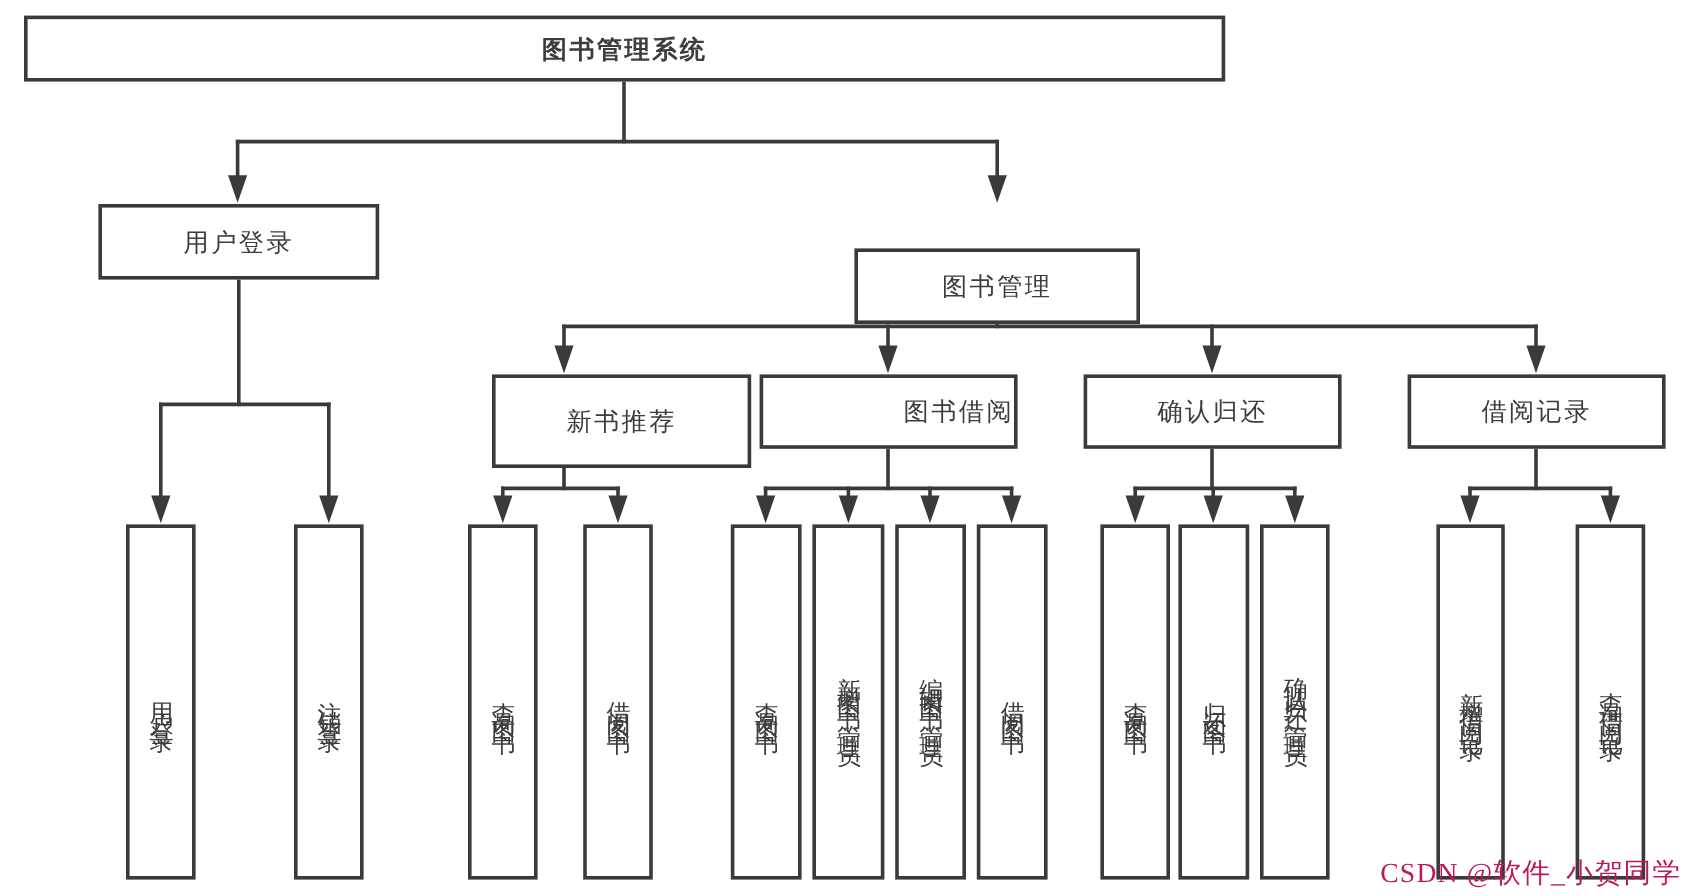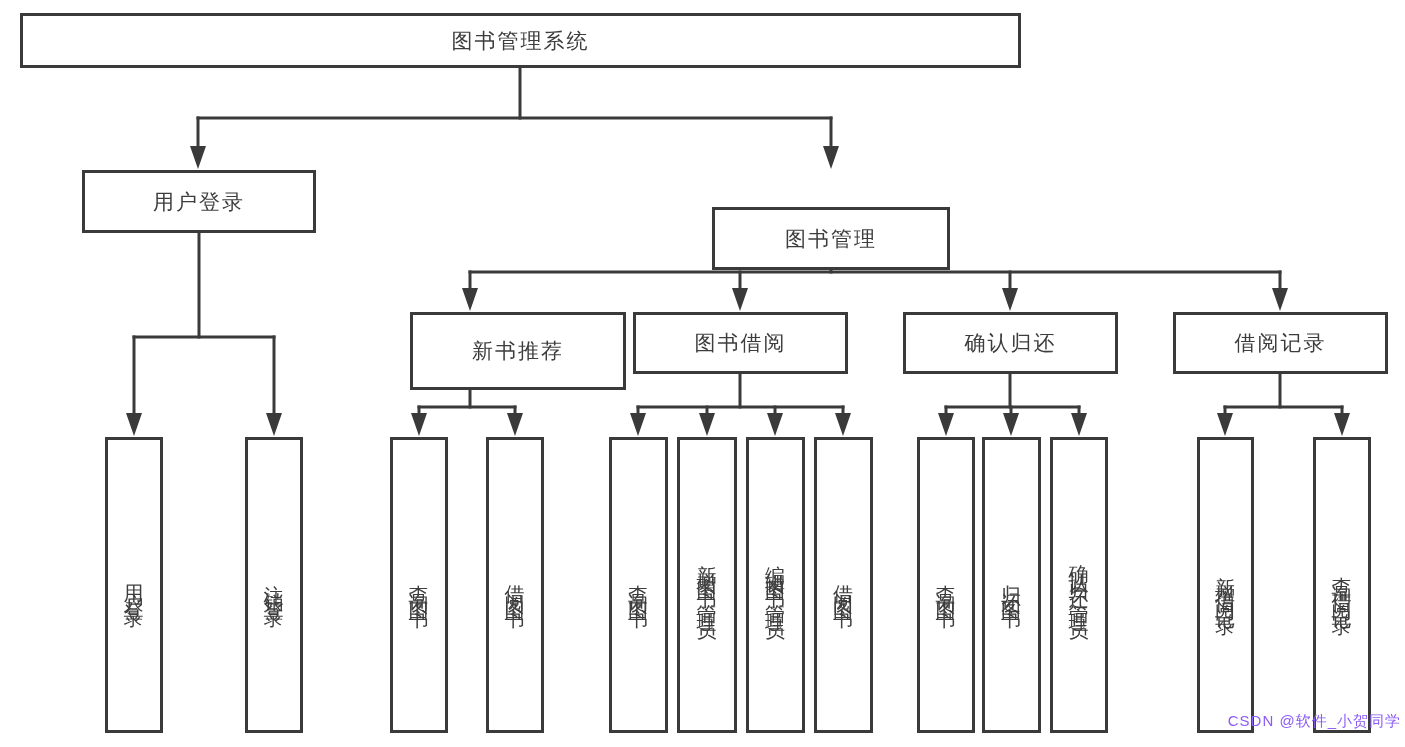--- a/index.html
+++ b/index.html
@@ -41,24 +41,25 @@
     writing-mode: vertical-lr;
     font-size: 20px;
     letter-spacing: 8px;
     line-height: 1;
     white-space: normal;
   }
   .watermark {
     position: absolute;
     top: 712px;
     right: 4px;
-    font-size: 15px;
-    color: #8b5cf6;
+    font-size: 23px;
+    color: #be185d;
     letter-spacing: 1px;
     z-index: 5;
+    font-family: Liberation Serif, serif;
   }
 </style>
 </head>
 <body>
 
 <div class="canvas">
 
   <svg class="connector-layer" viewBox="0 0 1405 747" xmlns="http://www.w3.org/2000/svg">
     <g stroke="#3a3a3a" stroke-width="3" fill="#3a3a3a" stroke-linecap="square">
 
@@ -130,35 +131,35 @@
         <line x1="1280" y1="374" x2="1280" y2="407"></line>
         <line x1="1225" y1="407" x2="1342" y2="407"></line>
         <line x1="1225" y1="407" x2="1225" y2="418"></line>
         <polygon points="1217,413 1233,413 1225,436" stroke="none"></polygon>
         <line x1="1342" y1="407" x2="1342" y2="418"></line>
         <polygon points="1334,413 1350,413 1342,436" stroke="none"></polygon>
       </g>
     </g>
   </svg>
 
-  <div class="node" style="left:20px; top:13px; width:1001px; height:55px;">
+  <div class="node" style="left:20px; top:13px; width:1001px; height:55px;font-weight:bold;">
     <span class="node-label">图书管理系统</span>
   </div>
 
   <div class="node" style="left:82px; top:170px; width:234px; height:63px;">
     <span class="node-label">用户登录</span>
   </div>
   <div class="node" style="left:712px; top:170px; width:238px; height:63px;margin-top:37px;">
     <span class="node-label">图书管理</span>
   </div>
 
   <div class="node" style="left:362px; top:312px; width:216px; height:78px;margin-left:48px;">
     <span class="node-label">新书推荐</span>
   </div>
-  <div class="node" style="left:633px; top:312px; width:215px; height:62px;">
+  <div class="node" style="left:633px; top:312px; width:215px; height:62px;justify-content:flex-end;">
     <span class="node-label">图书借阅</span>
   </div>
   <div class="node" style="left:903px; top:312px; width:215px; height:62px;">
     <span class="node-label">确认归还</span>
   </div>
   <div class="node" style="left:1173px; top:312px; width:215px; height:62px;">
     <span class="node-label">借阅记录</span>
   </div>
 
   <div class="node vertical" style="left:105px; top:437px; width:58px; height:296px;">

